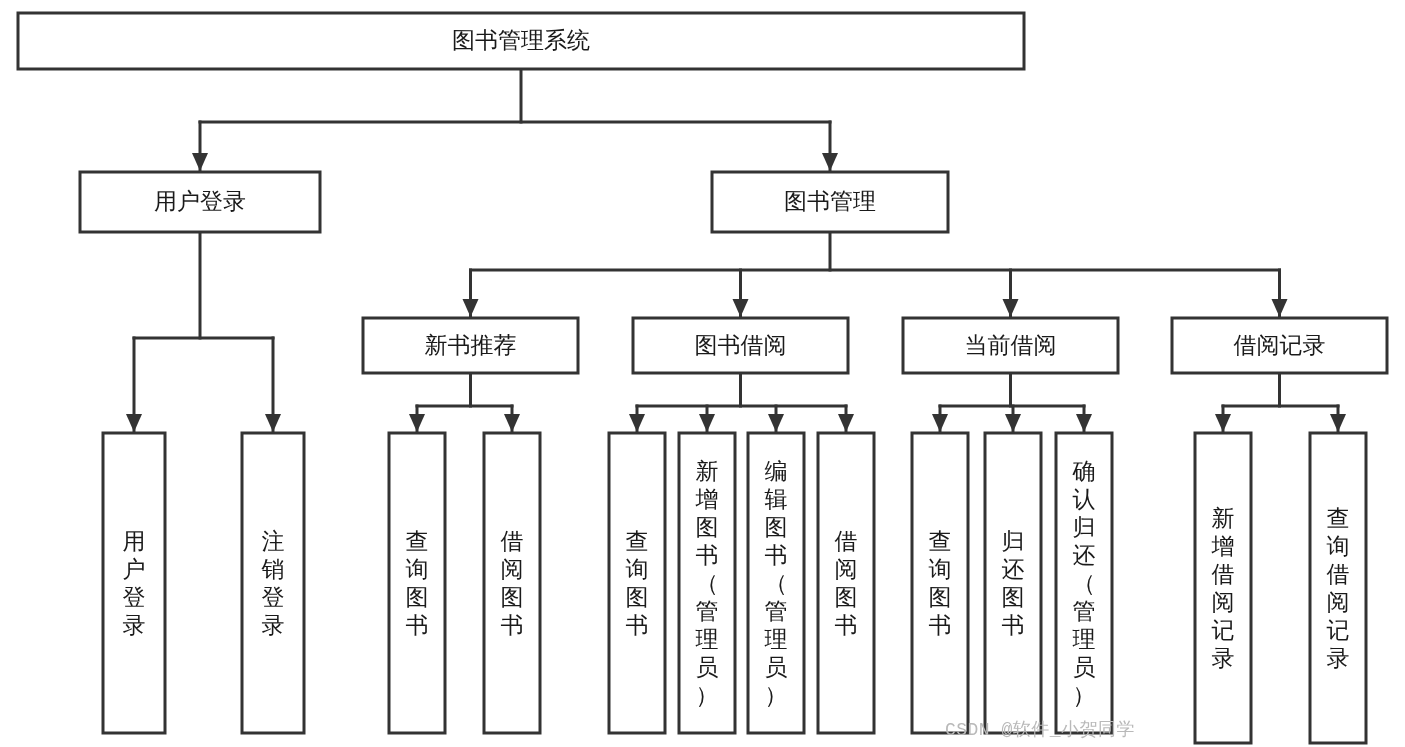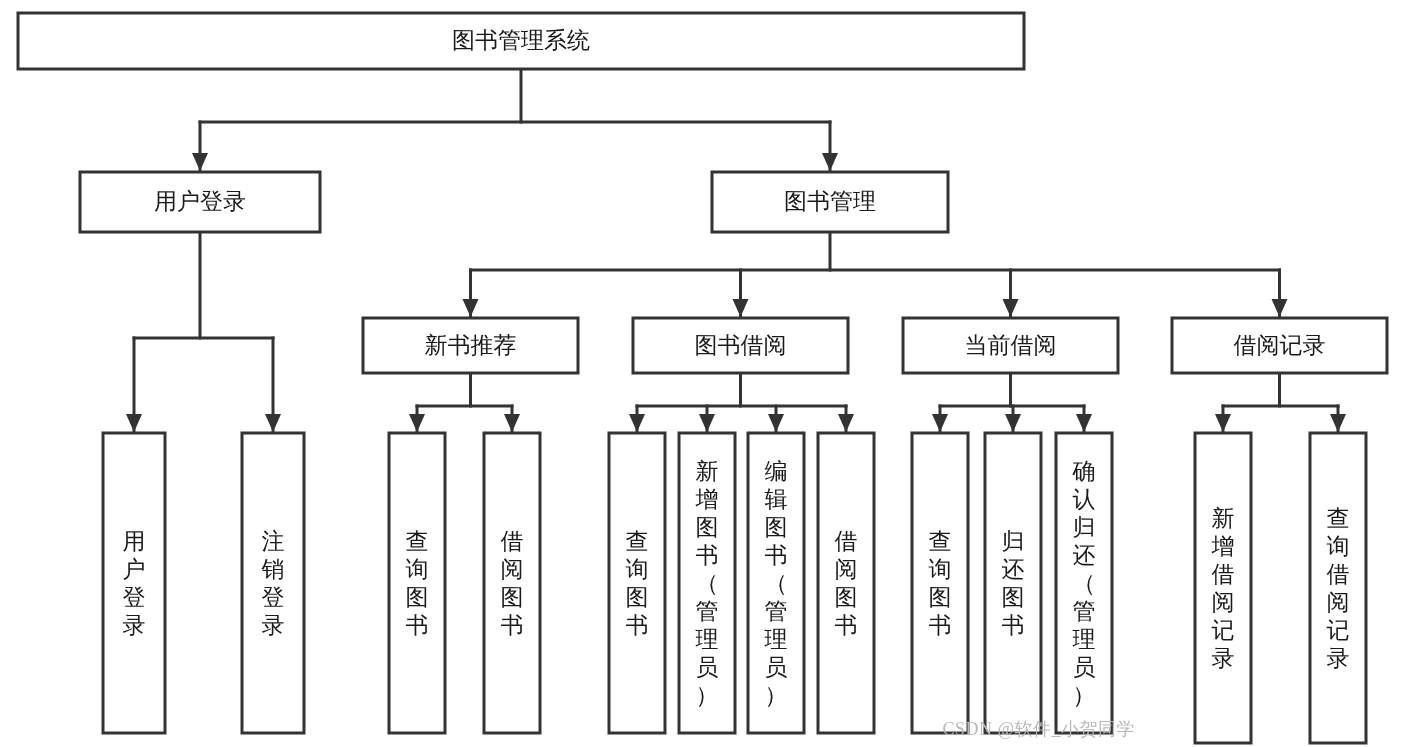--- a/index.html
+++ b/index.html
@@ -51,21 +51,21 @@
   .node-label-v {
     font-family: "Liberation Sans", "DejaVu Sans", sans-serif;
     font-size: 23px;
     fill: #1a1a1a;
     text-anchor: middle;
   }
   .watermark {
     position: absolute;
     right: 8px;
     bottom: 6px;
-    font-family: Liberation Serif, serif;
+    font-family: Liberation Mono, monospace;
     font-size: 18px;
     color: #b9b9b9;
     white-space: nowrap;
     letter-spacing: 0.5px;
     user-select: none;
   }
 </style>
 </head>
 <body>
 

